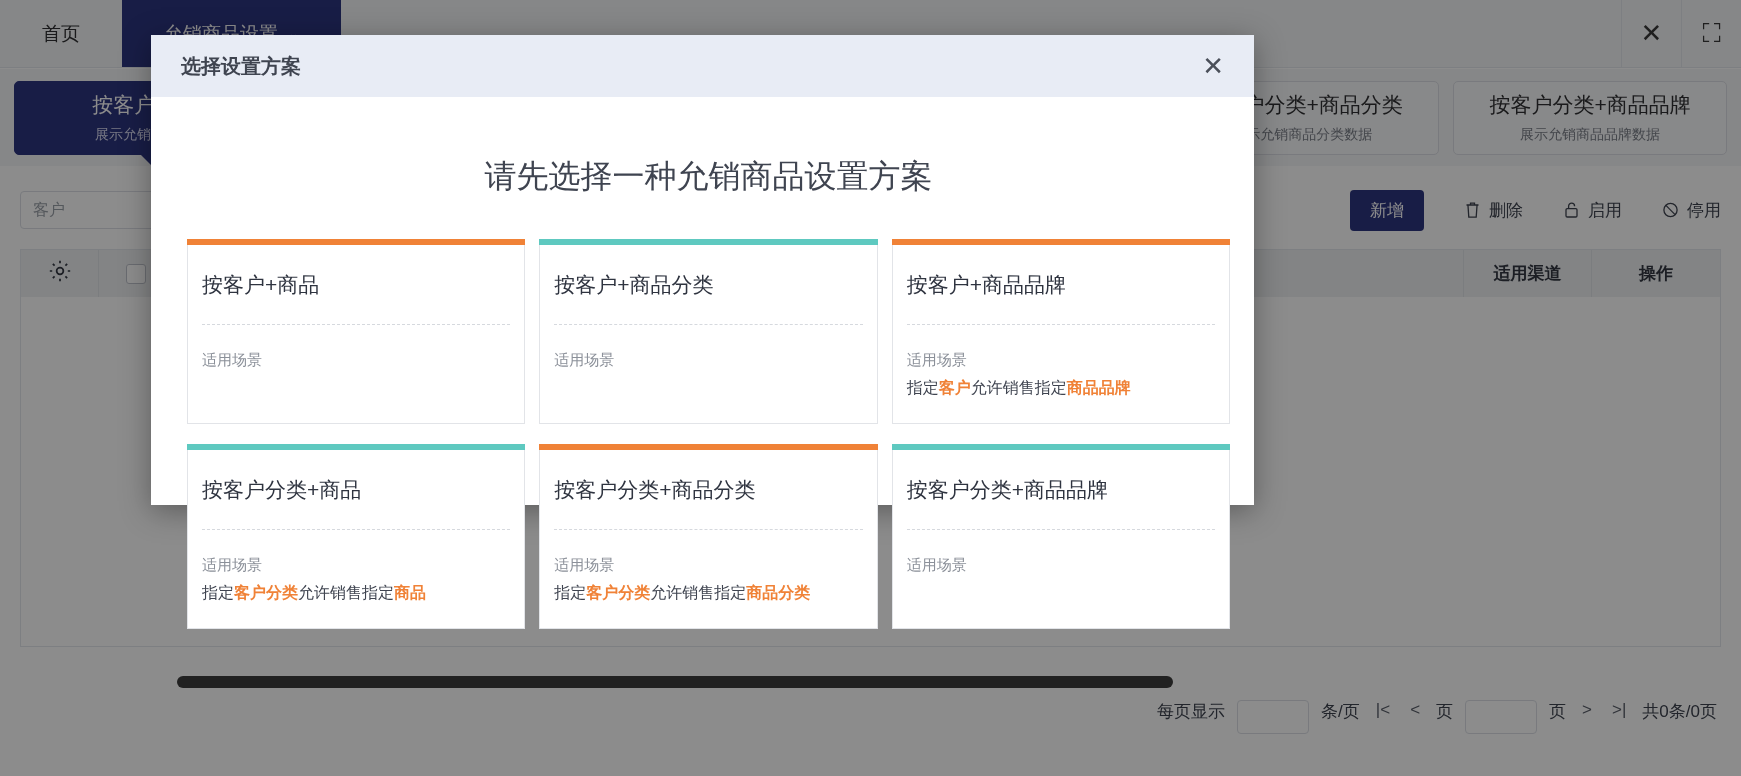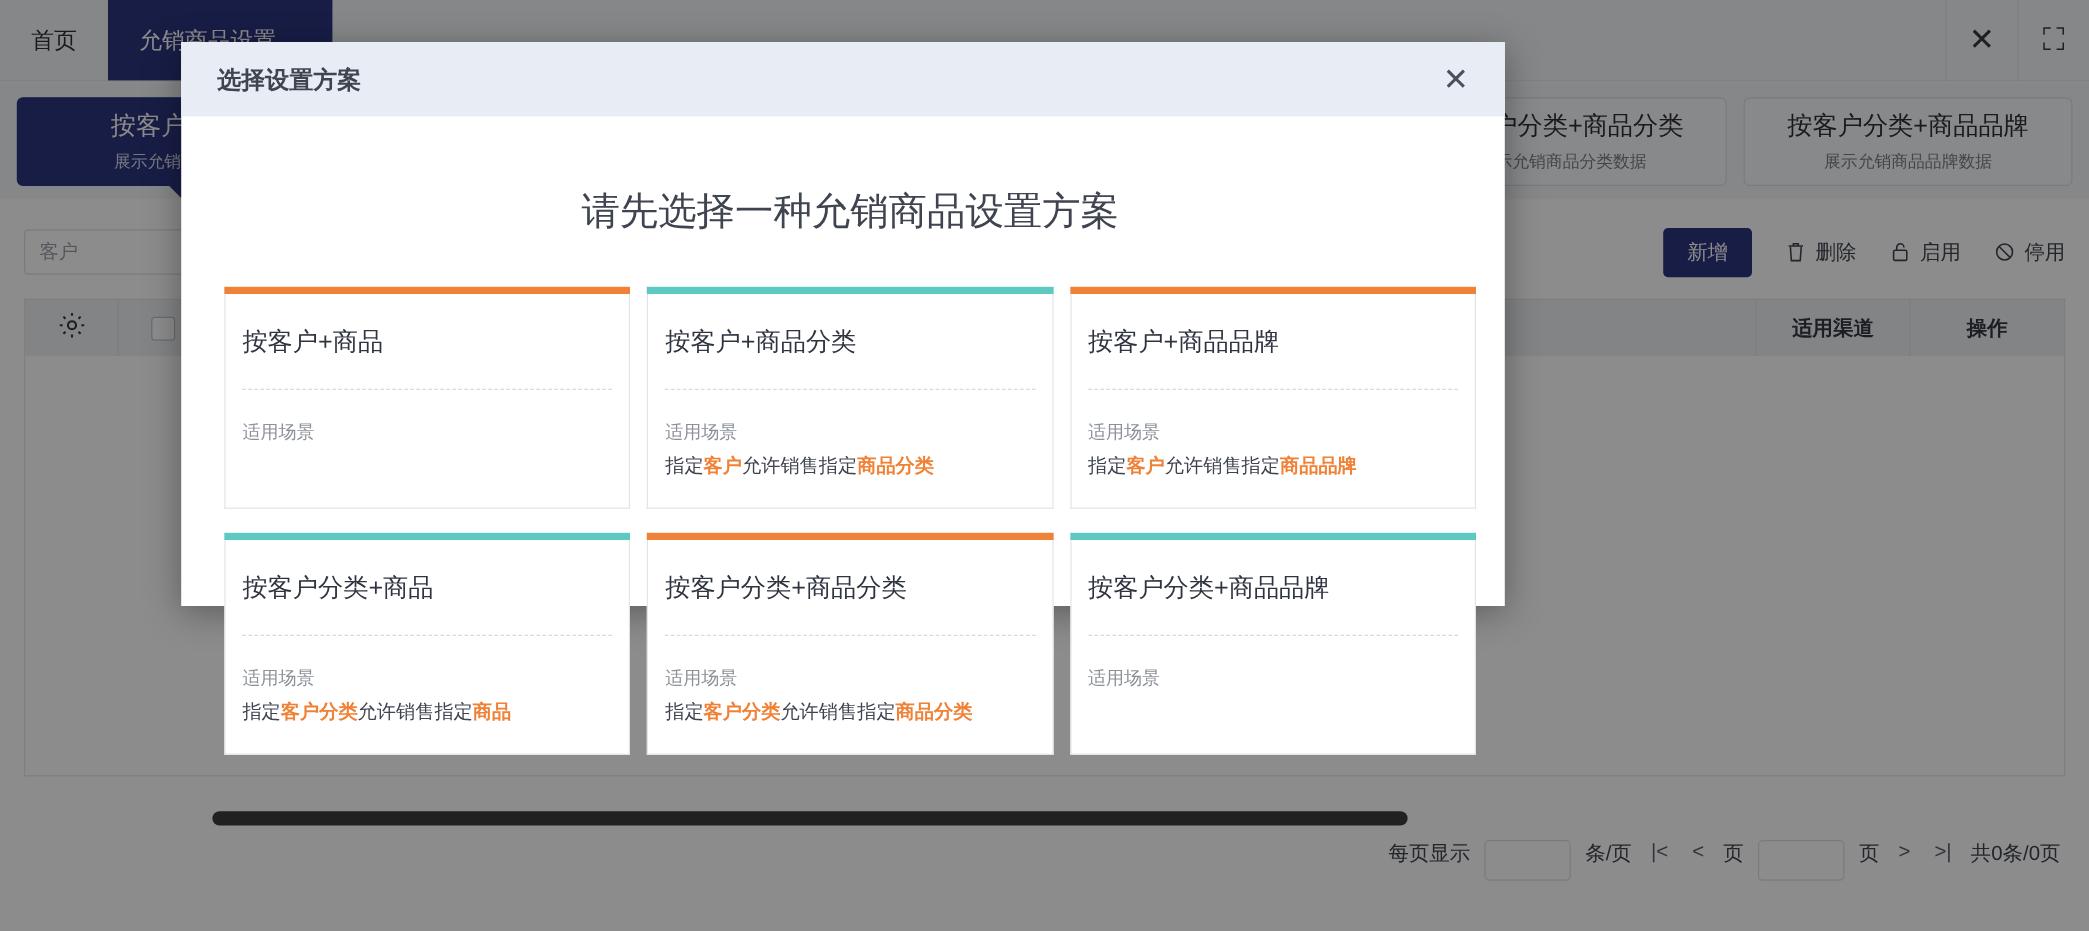--- a/index.html
+++ b/index.html
@@ -17,21 +17,21 @@
   }
 
   .nav-bar {
     position: absolute; top: 0; left: 0; right: 0; height: 68px;
     background: #f5f6f8;
     border-bottom: 1px solid #e4e7ed;
     display: flex; align-items: stretch;
   }
   .nav-tab {
     display: flex; align-items: center; justify-content: center;
-    padding: 0 26px; font-size: 19px; color: #303133;
+    padding: 0 42px; font-size: 19px; color: #303133;
     cursor: pointer; white-space: nowrap;
   }
   .nav-tab.active {
     background: #2d3580; color: #ffffff;
   }
   .nav-tab .caret { margin-left: 10px; font-size: 13px; opacity: .85; }
 
   .nav-right {
     margin-left: auto; display: flex; align-items: stretch;
   }
@@ -69,21 +69,21 @@
 
   .filter-row {
     position: absolute; top: 180px; left: 0; right: 0; height: 60px;
     display: flex; align-items: center; padding: 0 20px; gap: 14px;
   }
   .filter-input {
     width: 250px; height: 38px; border: 1px solid #dcdfe6; border-radius: 4px;
     background: #fff; font-size: 16px; color: #9aa0a8; padding: 0 12px;
     display: flex; align-items: center;
   }
-  .toolbar { margin-left: auto; display: flex; align-items: center; gap: 28px; }
+  .toolbar { margin-left: auto; display: flex; align-items: center; gap: 40px; }
   .tb-primary {
     background: #2d3580; color: #fff; font-size: 17px;
     padding: 9px 20px; border-radius: 4px; cursor: pointer;
   }
   .tb-btn {
     display: flex; align-items: center; gap: 8px;
     font-size: 17px; color: #3f4450; cursor: pointer; white-space: nowrap;
   }
   .tb-btn svg { display: block; }
 
@@ -328,21 +328,20 @@
         <div class="oc-title">按客户+商品</div>
         <div class="oc-divider"></div>
         <div class="oc-label">适用场景</div>
       </div>
 
       <div class="opt-card">
         <div class="accent" style="background:#5ec9c0"></div>
         <div class="oc-title">按客户+商品分类</div>
         <div class="oc-divider"></div>
         <div class="oc-label">适用场景</div>
-        <div class="oc-desc"><span>指定</span><b>客户</b><span>允许销售指定</span><b>商品分类</b></div>
       </div>
 
       <div class="opt-card">
         <div class="accent" style="background:#f08237"></div>
         <div class="oc-title">按客户+商品品牌</div>
         <div class="oc-divider"></div>
         <div class="oc-label">适用场景</div>
         <div class="oc-desc"><span>指定</span><b>客户</b><span>允许销售指定</span><b>商品品牌</b></div>
       </div>
 

